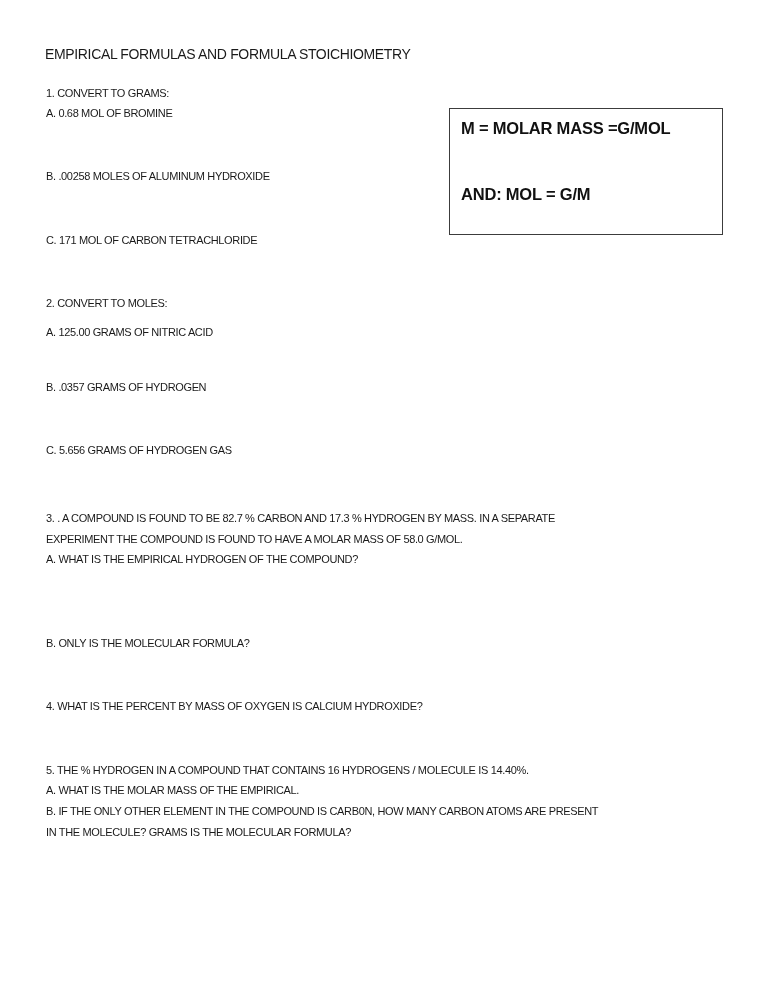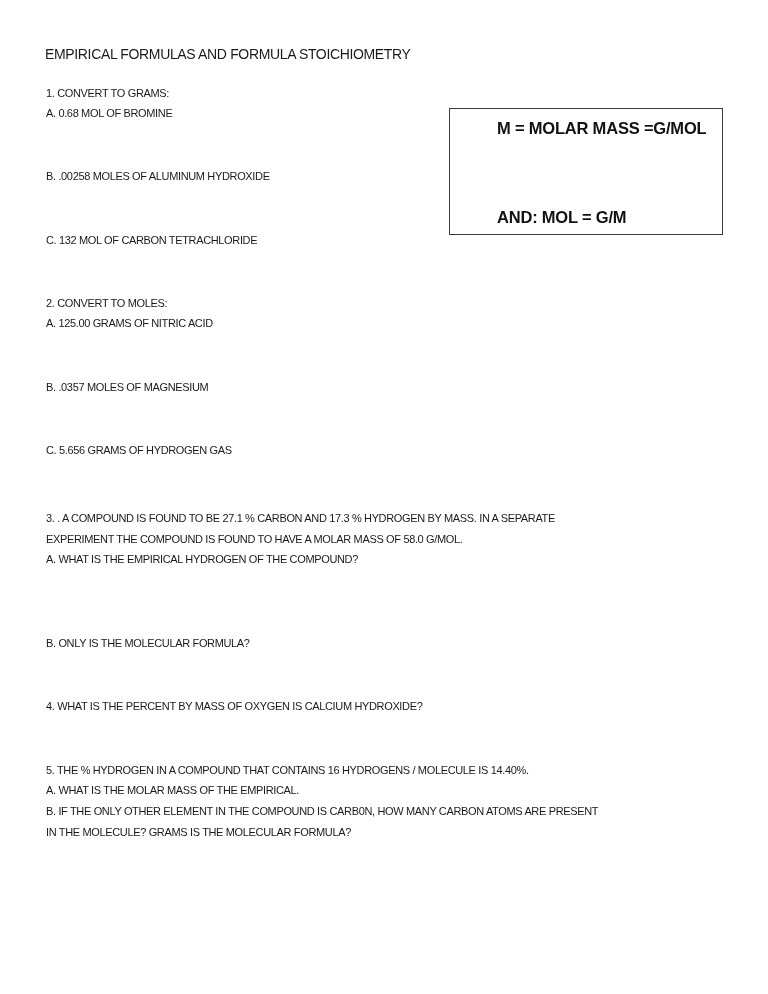--- a/index.html
+++ b/index.html
@@ -5,49 +5,49 @@
   html, body { margin: 0; padding: 0; background: #ffffff; }
   body { width: 768px; height: 994px; position: relative; overflow: hidden;
          font-family: "Liberation Sans", "DejaVu Sans", sans-serif; color: #1a1a1a; }
   .line { position: absolute; left: 46px; font-size: 11px; letter-spacing: -0.35px;
           white-space: nowrap; line-height: 16px; }
   .title { position: absolute; left: 0; width: 768px; top: 46px;
            font-size: 14px; letter-spacing: -0.35px; margin-left: 45px; }
   .box { position: absolute; left: 449px; top: 108px; width: 272px; height: 125px;
          border: 1.5px solid #3c3c3c; }
   .box-line { position: absolute; left: 11px; font-weight: bold; font-size: 16.5px;
-              white-space: nowrap; letter-spacing: -0.2px; color: #111; margin-left: 36px; }
+              white-space: nowrap; letter-spacing: -0.2px; color: #111; }
 </style>
 </head>
 <body>
 
 <div>
   <div class="title">EMPIRICAL FORMULAS AND FORMULA STOICHIOMETRY</div>
 
   <div class="box">
     <div class="box-line" style="top:10px">M = MOLAR MASS  =G/MOL</div>
-    <div class="box-line" style="top:99px">AND:  MOL = G/M</div>
+    <div class="box-line" style="top:76px">AND:  MOL = G/M</div>
   </div>
 
   <div>
     <div class="line" style="top:85px">1.  CONVERT TO GRAMS:</div>
     <div class="line" style="top:105px">A.  0.68 MOL OF BROMINE</div>
     <div class="line" style="top:168px">B.  .00258 MOLES OF ALUMINUM HYDROXIDE</div>
-    <div class="line" style="top:232px">C.  132 MOL OF CARBON TETRACHLORIDE</div>
+    <div class="line" style="top:232px">C.  171 MOL OF CARBON TETRACHLORIDE</div>
   </div>
 
   <div>
     <div class="line" style="top:295px">2.  CONVERT TO MOLES:</div>
-    <div class="line" style="top:315px">A.  125.00 GRAMS OF NITRIC ACID</div>
-    <div class="line" style="top:379px">B.  .0357 MOLES OF MAGNESIUM</div>
+    <div class="line" style="top:324px">A.  125.00 GRAMS OF NITRIC ACID</div>
+    <div class="line" style="top:379px">B.  .0357 GRAMS OF HYDROGEN</div>
     <div class="line" style="top:442px">C.  5.656 GRAMS OF HYDROGEN GAS</div>
   </div>
 
   <div>
-    <div class="line" style="top:510px">3.  .  A COMPOUND IS FOUND TO BE 27.1 % CARBON AND 17.3 % HYDROGEN BY MASS.  IN A SEPARATE</div>
+    <div class="line" style="top:510px">3.  .  A COMPOUND IS FOUND TO BE 82.7 % CARBON AND 17.3 % HYDROGEN BY MASS.  IN A SEPARATE</div>
     <div class="line" style="top:531px">EXPERIMENT THE COMPOUND IS FOUND TO HAVE A MOLAR MASS OF 58.0 G/MOL.</div>
     <div class="line" style="top:551px">A.  WHAT IS THE EMPIRICAL HYDROGEN OF THE COMPOUND?</div>
     <div class="line" style="top:635px">B.  ONLY IS THE MOLECULAR FORMULA?</div>
   </div>
 
   <div>
     <div class="line" style="top:698px">4.  WHAT IS THE PERCENT BY MASS OF OXYGEN IS CALCIUM HYDROXIDE?</div>
   </div>
 
   <div>

